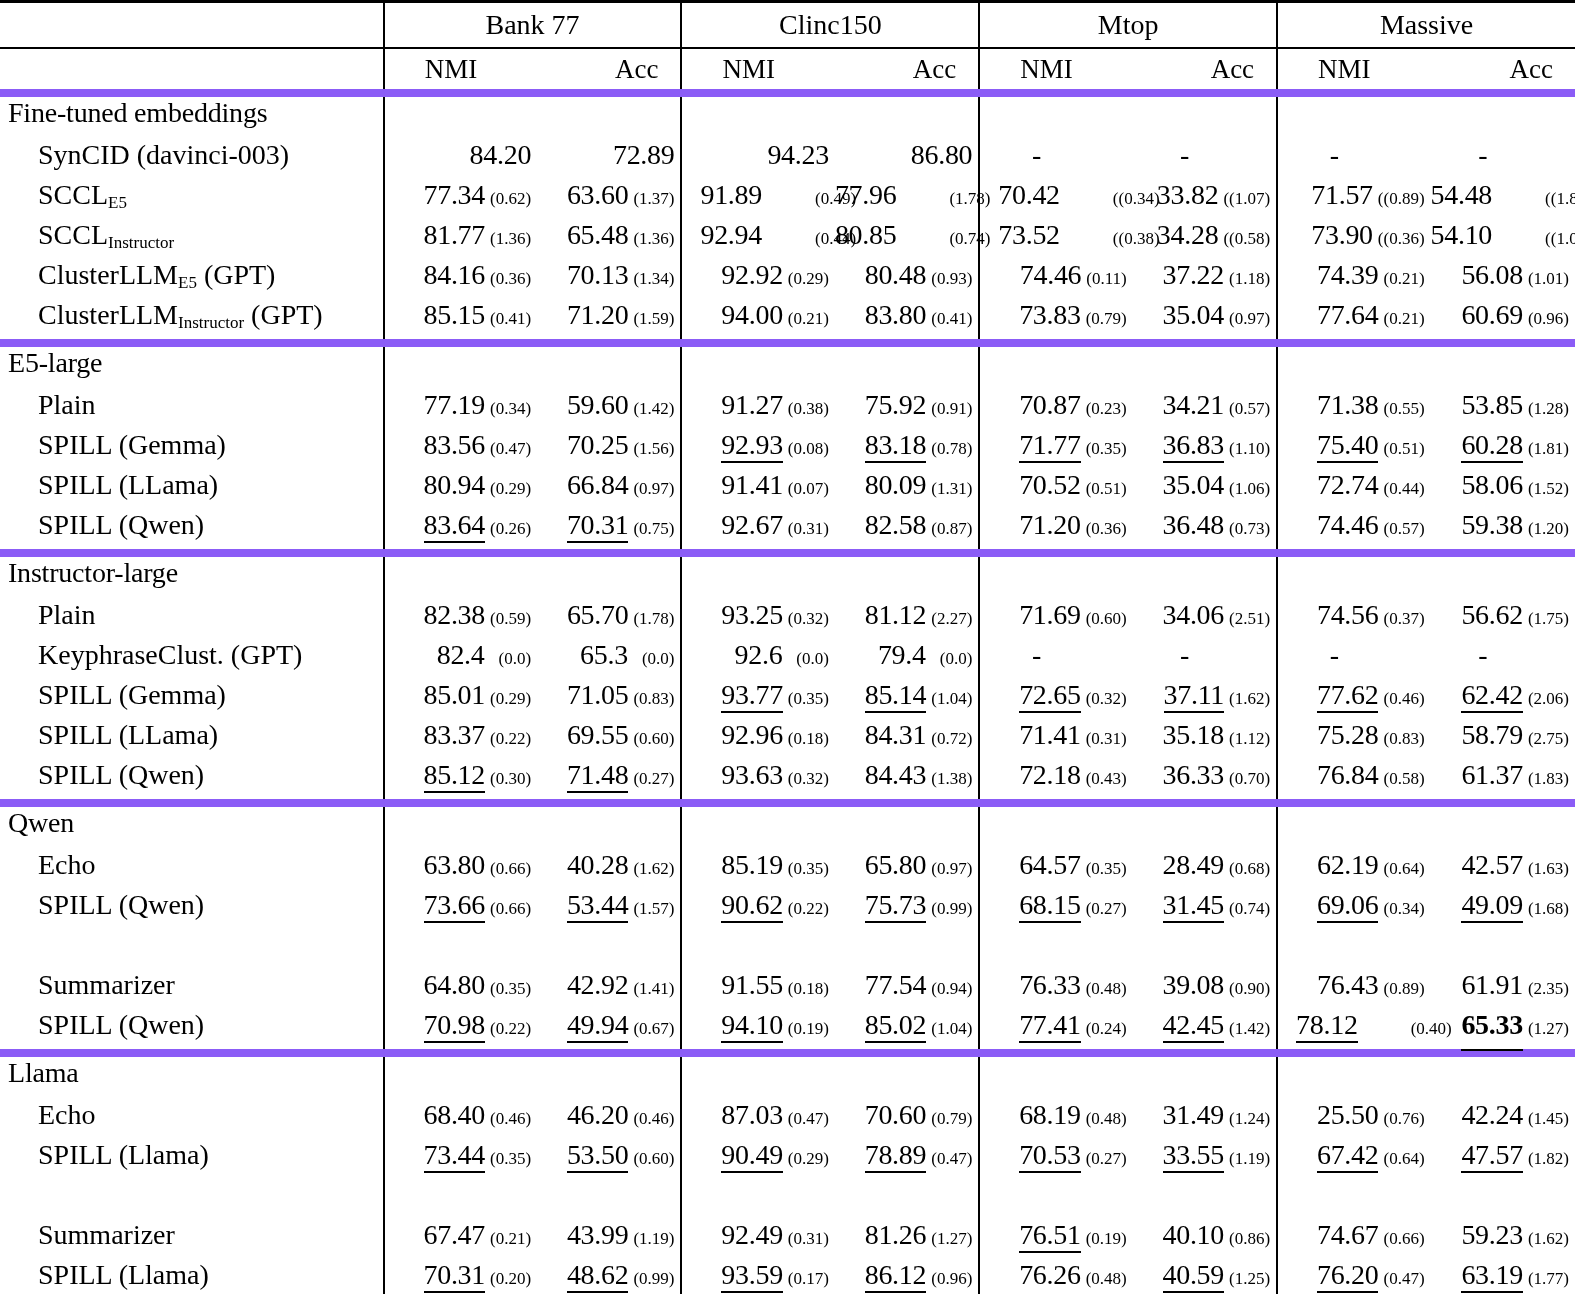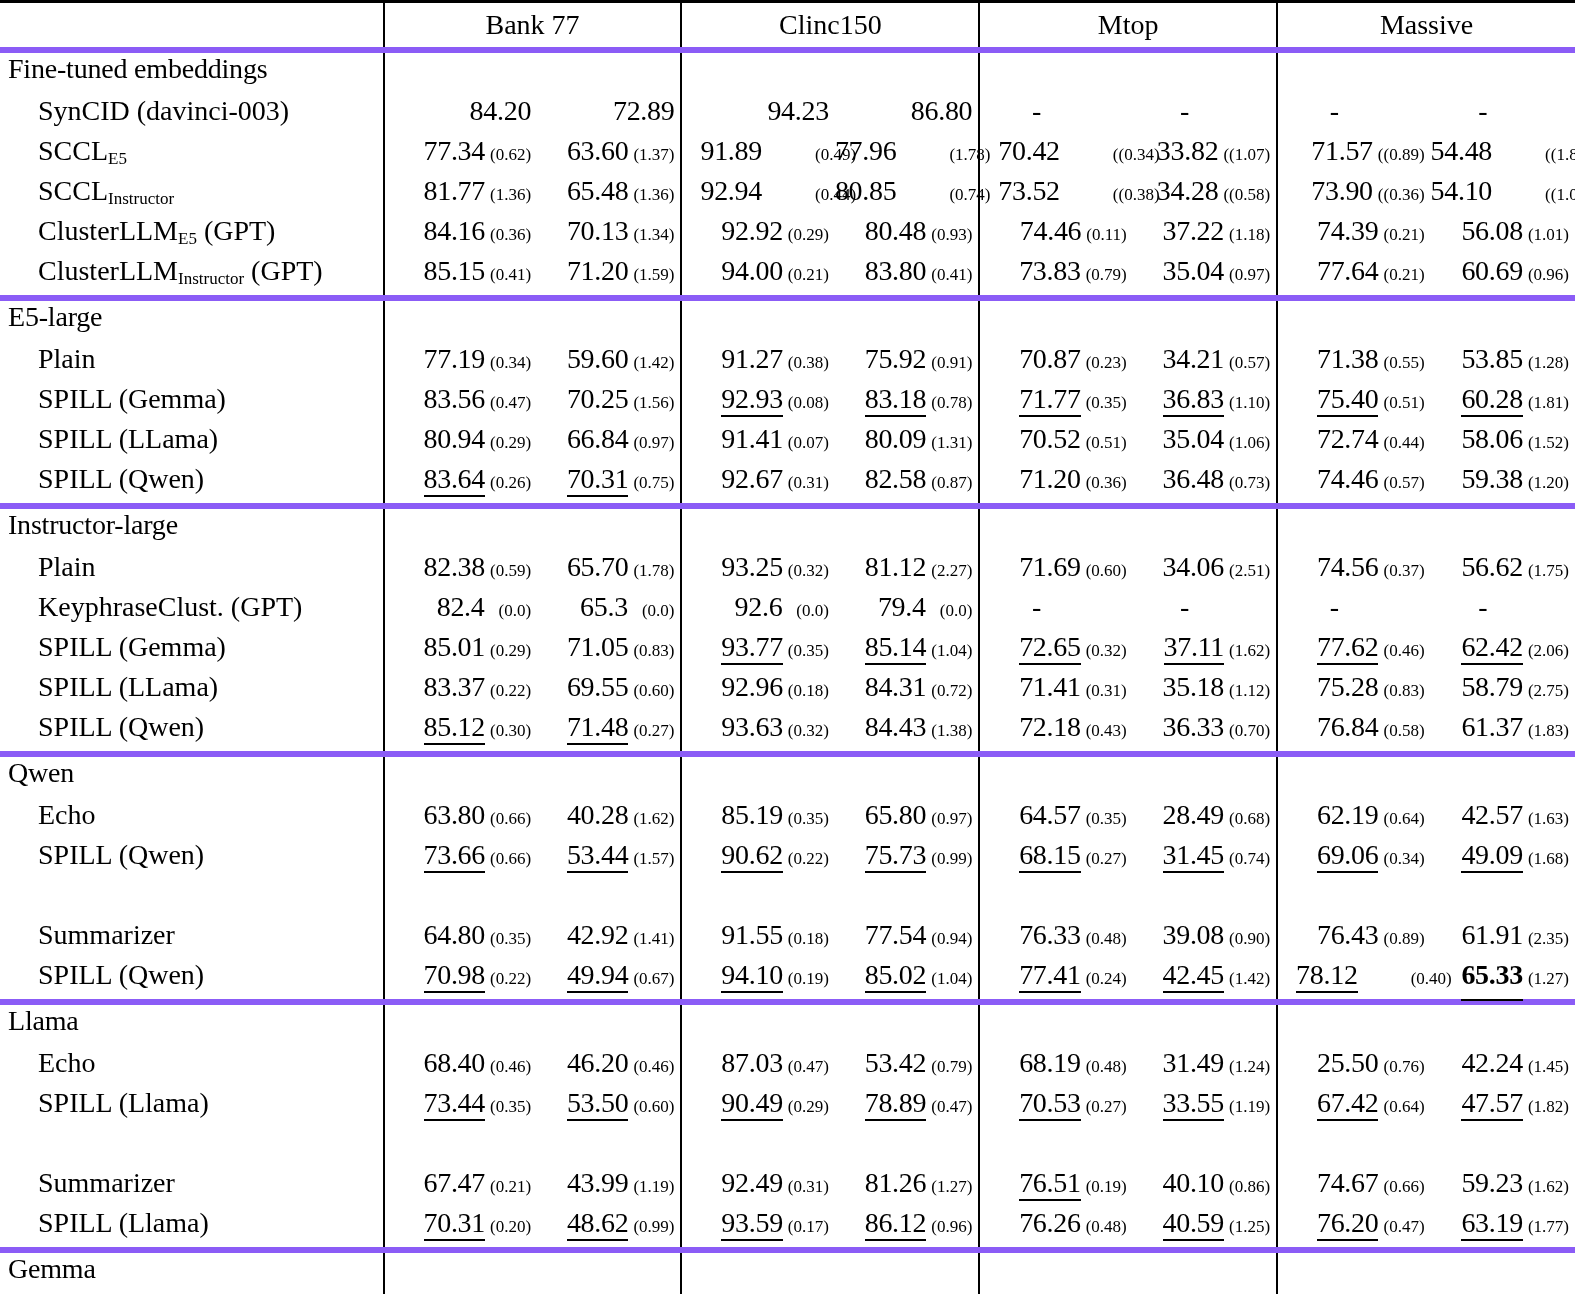--- a/index.html
+++ b/index.html
@@ -17,21 +17,21 @@
     font-size:27px;
   }
   table.results td, table.results th{
     padding:0;
     vertical-align:baseline;
     font-weight:normal;
   }
   
   .rule-top td{border-top:3px solid #000;}
   .rule-mid td{border-top:2px solid #000;}
-  .rule-thin td{border-top:6px solid #8b5cf6;margin-left:26px;}
+  .rule-thin td{border-top:8px solid #8b5cf6;margin-left:26px;}
   .vline{border-left:2px solid #000;}
   
   col.c-name{width:380px;}
   col.c-nmi{width:152px;}
   col.c-acc{width:143px;}
   
   .grp-head{
     text-align:center;
     font-size:28px;
     height:44px;
@@ -95,20 +95,31 @@
         <col class="c-acc">
     </colgroup>
     <thead>
       <tr class="rule-top">
         <td></td>
         <td class="grp-head vline" colspan="2">Bank 77</td>
         <td class="grp-head vline" colspan="2">Clinc150</td>
         <td class="grp-head vline" colspan="2">Mtop</td>
         <td class="grp-head vline" colspan="2">Massive</td>
       </tr>
+      <tr class="rule-mid">
+        <td></td>
+        <td class="sub-head vline head-nmi">NMI</td>
+        <td class="sub-head head-acc">Acc</td>
+        <td class="sub-head vline head-nmi">NMI</td>
+        <td class="sub-head head-acc">Acc</td>
+        <td class="sub-head vline head-nmi">NMI</td>
+        <td class="sub-head head-acc">Acc</td>
+        <td class="sub-head vline head-nmi">NMI</td>
+        <td class="sub-head head-acc">Acc</td>
+      </tr>
     </thead>
     <tbody id="tbody">
         <tr class="section rule-thin">
           <td class="sect-label">Fine-tuned embeddings</td>
           <td class="cell vline">&nbsp;</td>
           <td class="cell">&nbsp;</td>
           <td class="cell vline">&nbsp;</td>
           <td class="cell">&nbsp;</td>
           <td class="cell vline">&nbsp;</td>
           <td class="cell">&nbsp;</td>
@@ -366,21 +377,21 @@
           <td class="cell vline">&nbsp;</td>
           <td class="cell">&nbsp;</td>
           <td class="cell vline">&nbsp;</td>
           <td class="cell">&nbsp;</td>
         </tr>
         <tr class="data">
           <td class="row-label">Echo</td>
           <td class="cell vline nmi-col"><span class="v">68.40</span><span class="sd">(0.46)</span></td>
           <td class="cell"><span class="v">46.20</span><span class="sd">(0.46)</span></td>
           <td class="cell vline nmi-col"><span class="v">87.03</span><span class="sd">(0.47)</span></td>
-          <td class="cell"><span class="v">53.42</span><span class="sd">(0.79)</span></td>
+          <td class="cell"><span class="v">70.60</span><span class="sd">(0.79)</span></td>
           <td class="cell vline nmi-col"><span class="v">68.19</span><span class="sd">(0.48)</span></td>
           <td class="cell"><span class="v">31.49</span><span class="sd">(1.24)</span></td>
           <td class="cell vline nmi-col"><span class="v">25.50</span><span class="sd">(0.76)</span></td>
           <td class="cell"><span class="v">42.24</span><span class="sd">(1.45)</span></td>
         </tr>
         <tr class="data">
           <td class="row-label">SPILL (Llama)</td>
           <td class="cell vline nmi-col ul"><span class="v">73.44</span><span class="sd">(0.35)</span></td>
           <td class="cell ul"><span class="v">53.50</span><span class="sd">(0.60)</span></td>
           <td class="cell vline nmi-col ul"><span class="v">90.49</span><span class="sd">(0.29)</span></td>

